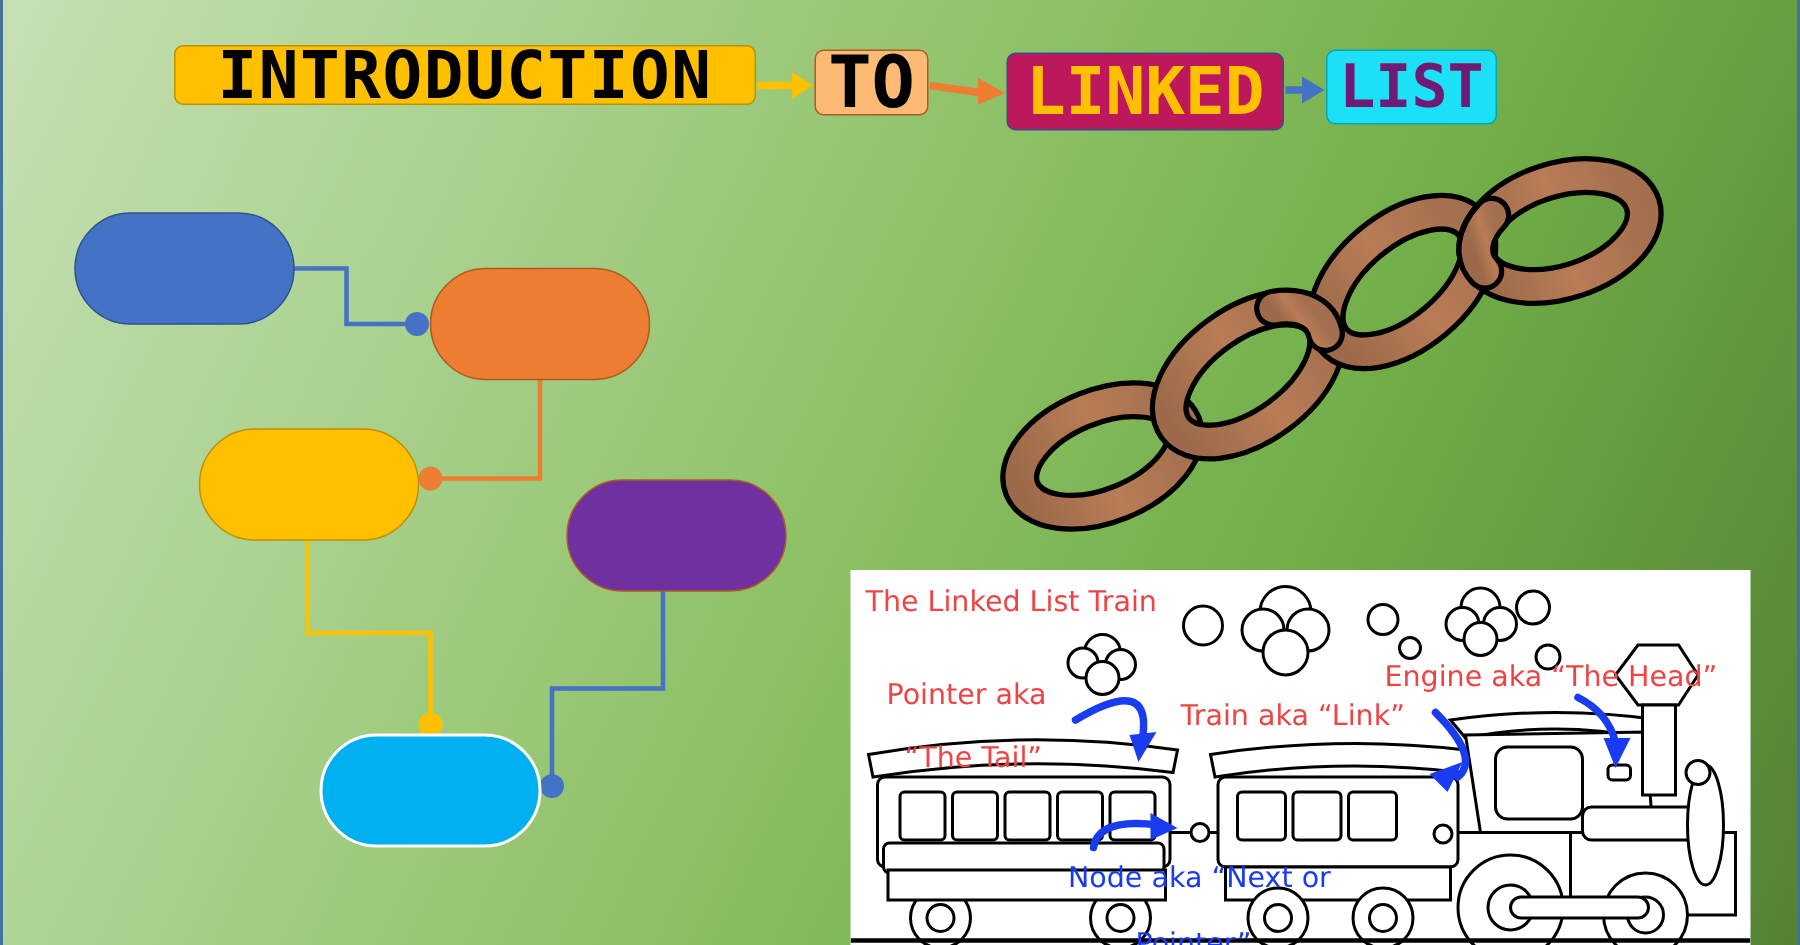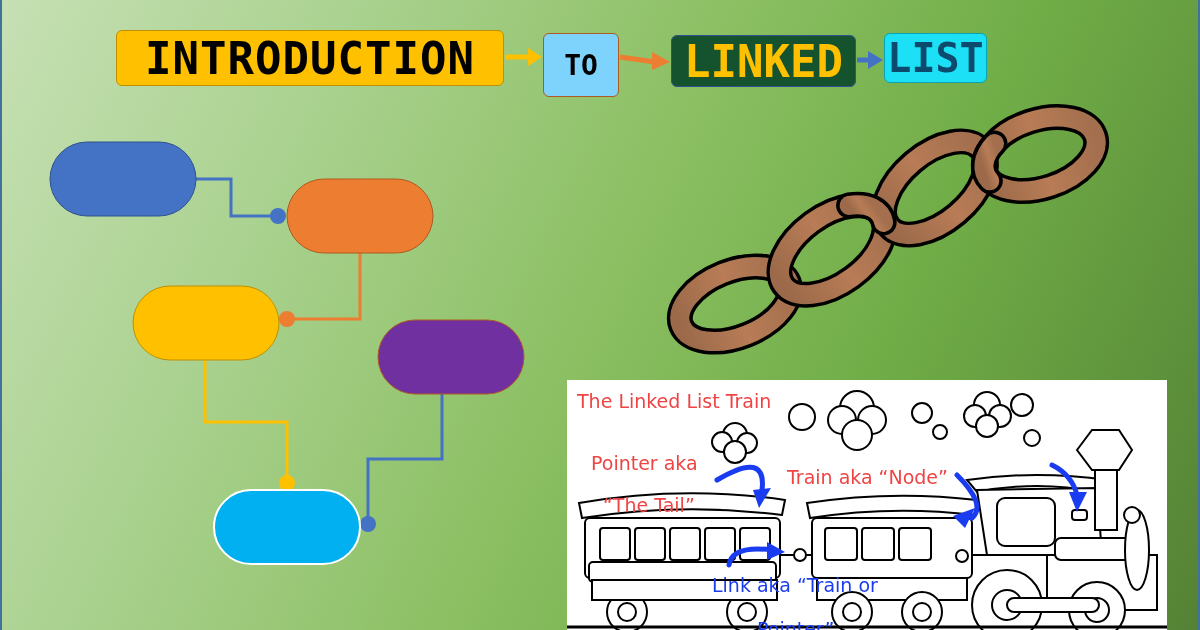--- a/index.html
+++ b/index.html
@@ -2,24 +2,24 @@
 <html><head>
 <meta charset="utf-8">
 <style>
   html,body{margin:0;padding:0;}
   body{width:1200px;height:630px;overflow:hidden;position:relative;
     background:linear-gradient(115deg,#c6e0b4 0%,#a9d18e 25%,#8bbf62 50%,#70ad47 70%,#548235 100%);
     font-family:"DejaVu Sans",sans-serif;}
   .frame{position:absolute;inset:0;border-left:2px solid #41719c;border-right:2px solid #41719c;box-sizing:border-box;pointer-events:none;}
   .title-box{position:absolute;display:flex;align-items:center;justify-content:center;
     font-family:"DejaVu Sans Mono",monospace;font-weight:bold;border-radius:6px;box-sizing:border-box;}
-  .tb-intro{left:116px;top:30px;width:388px;height:56px;background:#ffc000;border:1px solid #bf9000;color:#000;font-size:44px;letter-spacing:1px;}
-  .tb-to{left:543px;top:33px;width:76px;height:64px;background:#7dd3fc;border:1px solid #ae5a21;color:#000;font-size:28px;}
-  .tb-linked{left:671px;top:35px;width:185px;height:52px;background:#14532d;border:1px solid #2f528f;color:#ffc000;font-size:44px;}
-  .tb-list{left:884px;top:33px;width:103px;height:50px;background:#1ce1f6;border:1px solid #0aa3b3;color:#0c4a6e;font-size:40px;}
+  .tb-intro{left:116px;top:30px;width:388px;height:40px;background:#ffc000;border:1px solid #bf9000;color:#000;font-size:44px;letter-spacing:1px;}
+  .tb-to{left:543px;top:33px;width:76px;height:44px;background:#fdba74;border:1px solid #ae5a21;color:#000;font-size:48px;}
+  .tb-linked{left:671px;top:35px;width:185px;height:52px;background:#be185d;border:1px solid #2f528f;color:#ffc000;font-size:44px;}
+  .tb-list{left:884px;top:33px;width:114px;height:50px;background:#1ce1f6;border:1px solid #0aa3b3;color:#701a75;font-size:40px;}
   svg.abs{position:absolute;left:0;top:0;}
   .train-panel{position:absolute;left:567px;top:380px;width:600px;height:250px;background:#fff;overflow:hidden;}
   .t-label{position:absolute;font-family:"DejaVu Sans",sans-serif;font-size:19px;color:#ef4444;white-space:nowrap;}
   .t-label.blue{color:#1a3cf0;}
 </style>
 </head>
 <body>
 
 <div class="frame"></div>
 
@@ -189,16 +189,17 @@
     <g fill="#1a3cf0">
       <polygon points="186,110 204,108 192,128"></polygon>
       <polygon points="200,162 218,172 200,180"></polygon>
       <polygon points="408,128 398,148 386,136"></polygon>
       <polygon points="502,112 520,112 510,132"></polygon>
     </g>
   </svg>
   <div class="t-label" style="left:10px;top:10px;">The Linked List Train</div>
   <div class="t-label" style="left:24px;top:72px;">Pointer aka</div>
   <div class="t-label" style="left:36px;top:102px;margin-top:12px;">“The Tail”</div>
-  <div class="t-label" style="left:220px;top:86px;">Train aka “Node”</div>
-  <div class="t-label blue" style="left:145px;top:194px;">Link aka “Train or</div>
+  <div class="t-label" style="left:220px;top:86px;">Train aka “Link”</div>
+  <div class="t-label" style="left:356px;top:60px;">Engine aka “The Head”</div>
+  <div class="t-label blue" style="left:145px;top:194px;">Node aka “Next or</div>
   <div class="t-label blue" style="left:190px;top:238px;">Pointer”</div>
 </div>
 
 </body></html>

